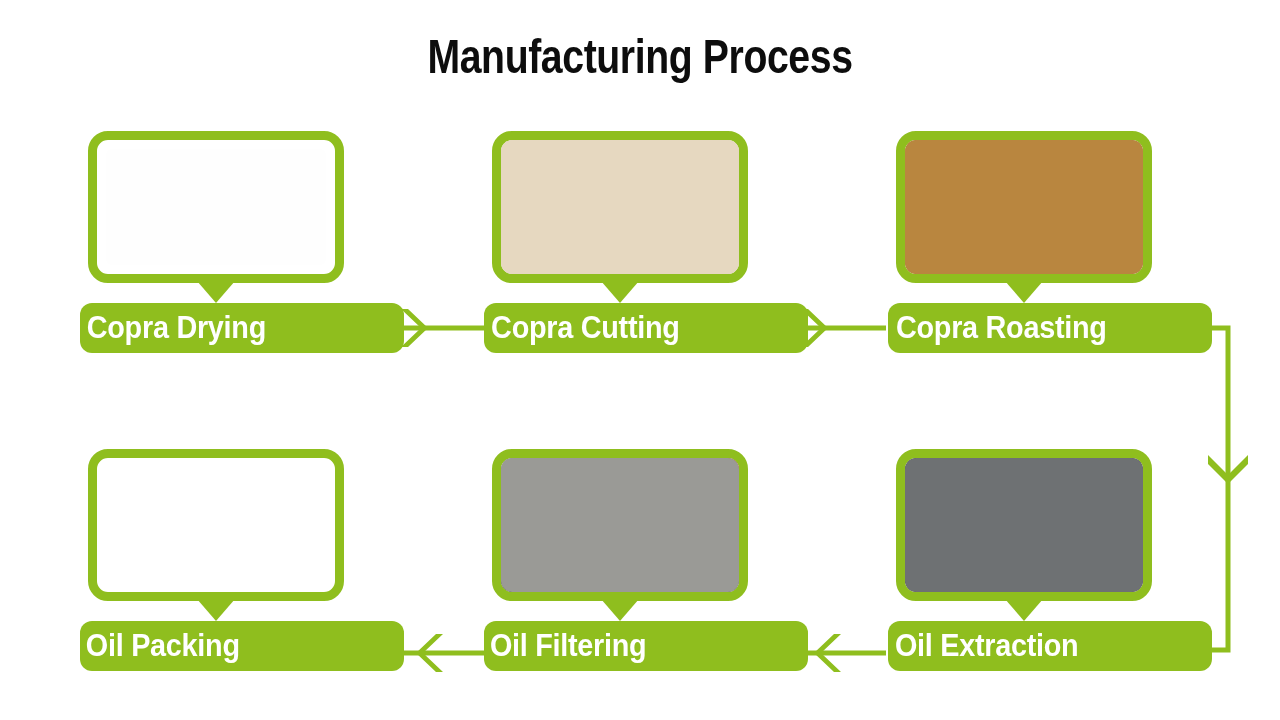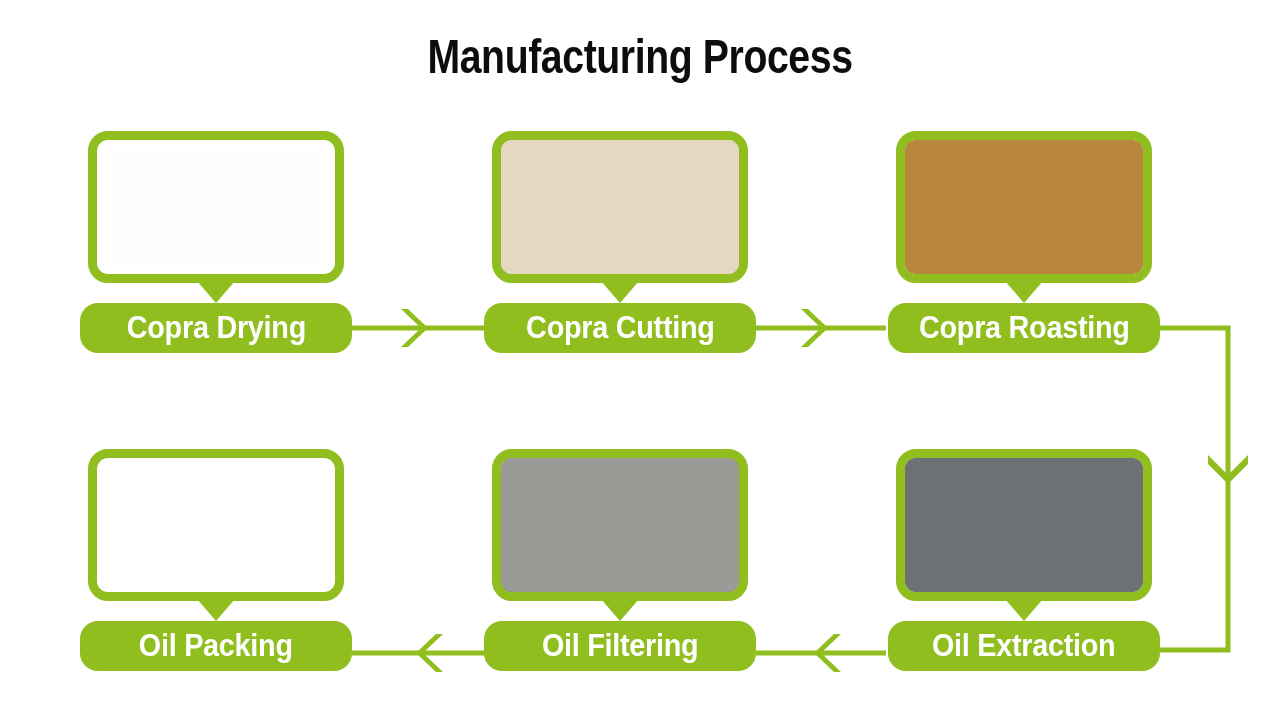--- a/index.html
+++ b/index.html
@@ -53,26 +53,26 @@
     width:0; height:0;
     border-left:19px solid transparent;
     border-right:19px solid transparent;
     border-top:22px solid #8FBE1E;
     z-index:3;
   }
 
   .pill {
     position:absolute;
     top:172px; left:0;
-    width:272px; height:50px;
+    width:324px; height:50px;
     background:#8FBE1E;
-    border-radius:18px;
+    border-radius:12px;
     display:flex;
     align-items:center;
-    justify-content:center;
+    justify-content:flex-start;
     z-index:4;
   }
   .pill span {
     color:#FFFFFF;
     font-size:31px;
     font-weight:bold;
     letter-spacing:-0.3px;
     transform:scaleX(0.93);
     white-space:nowrap;
   }

